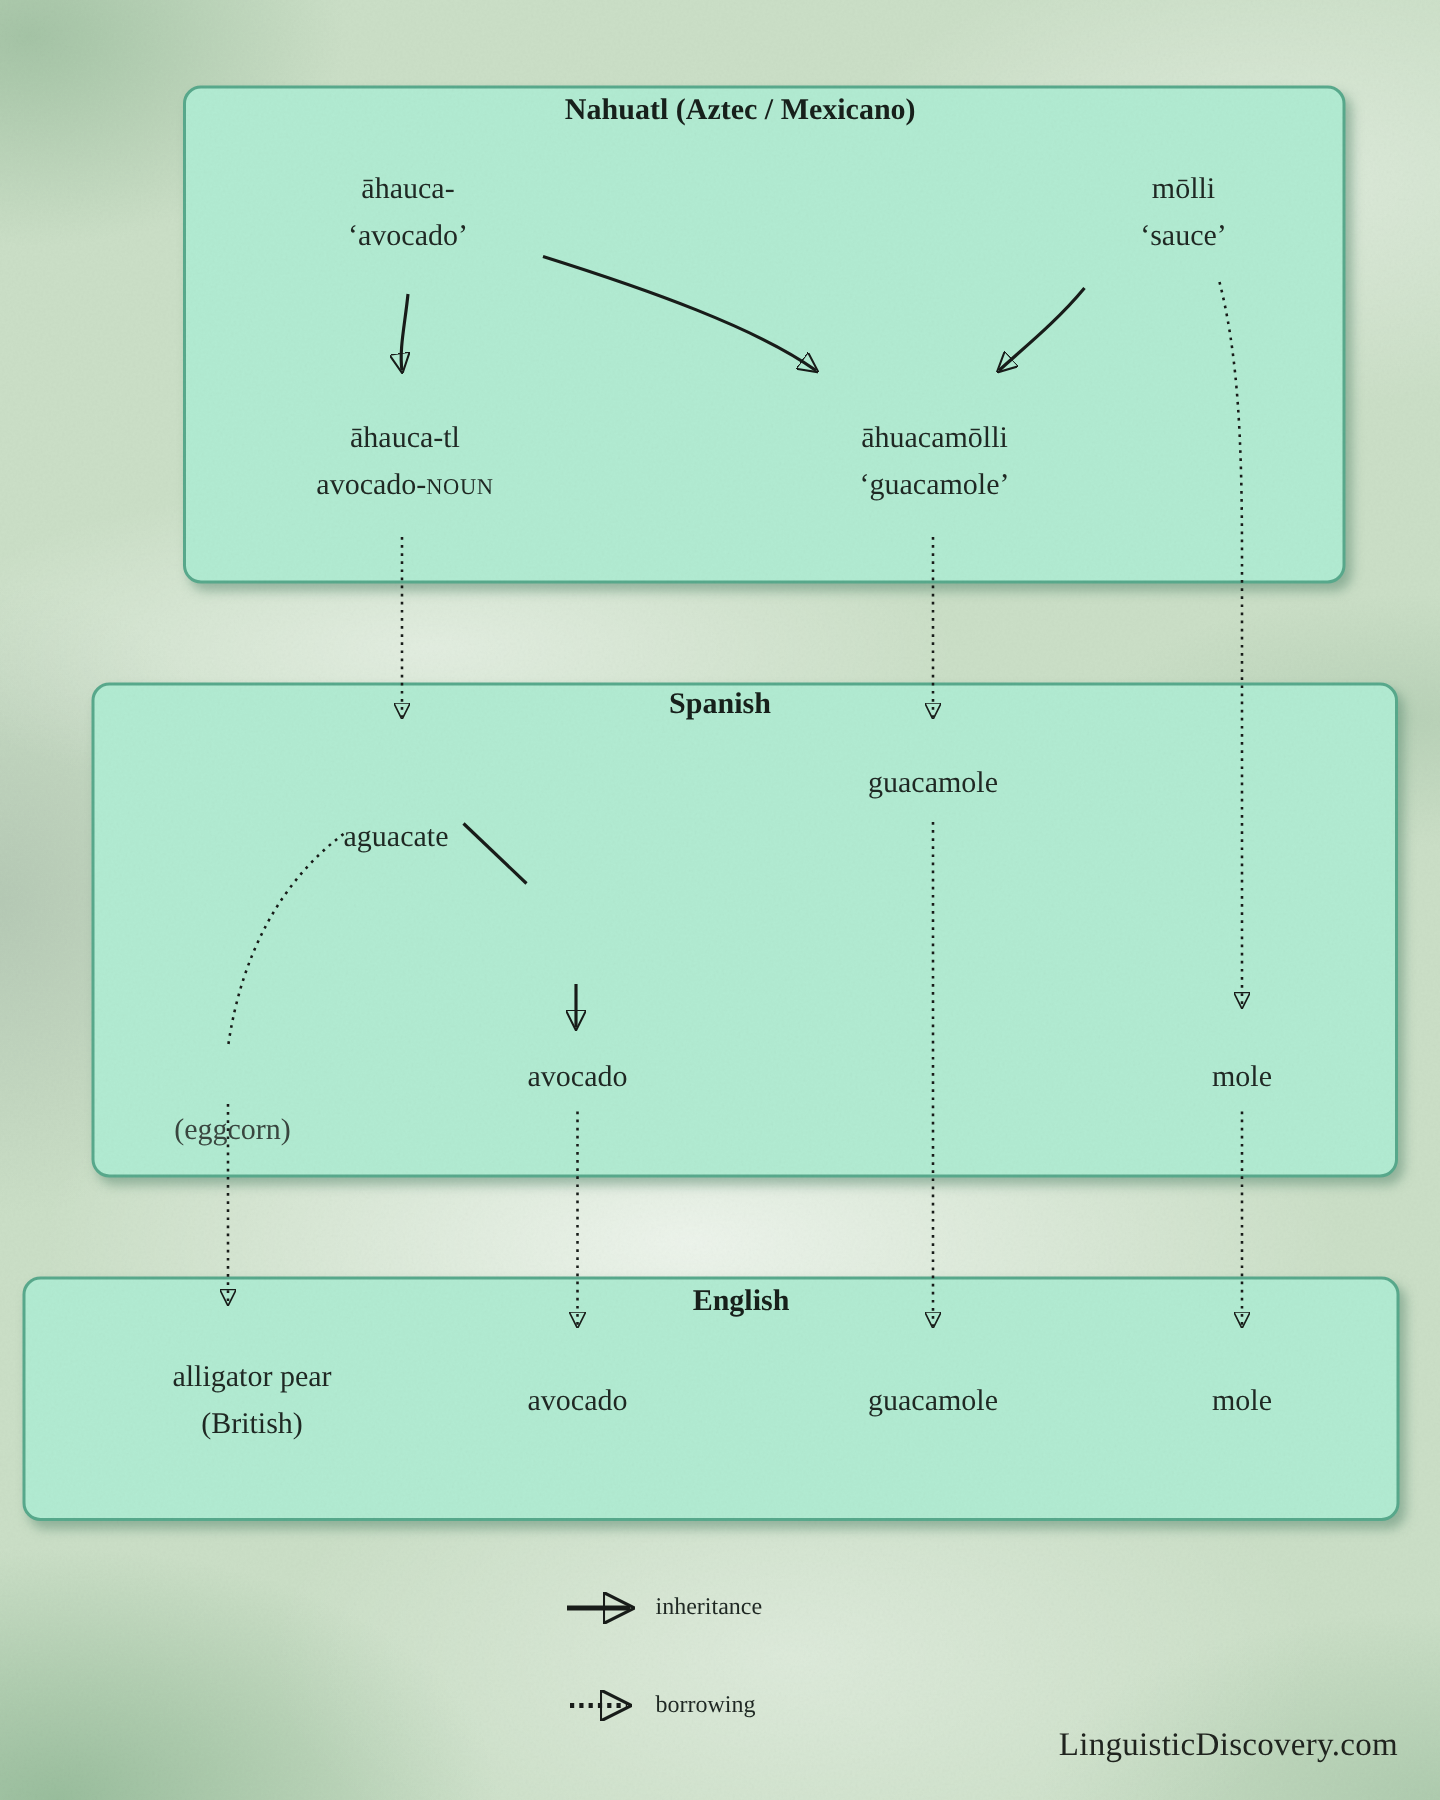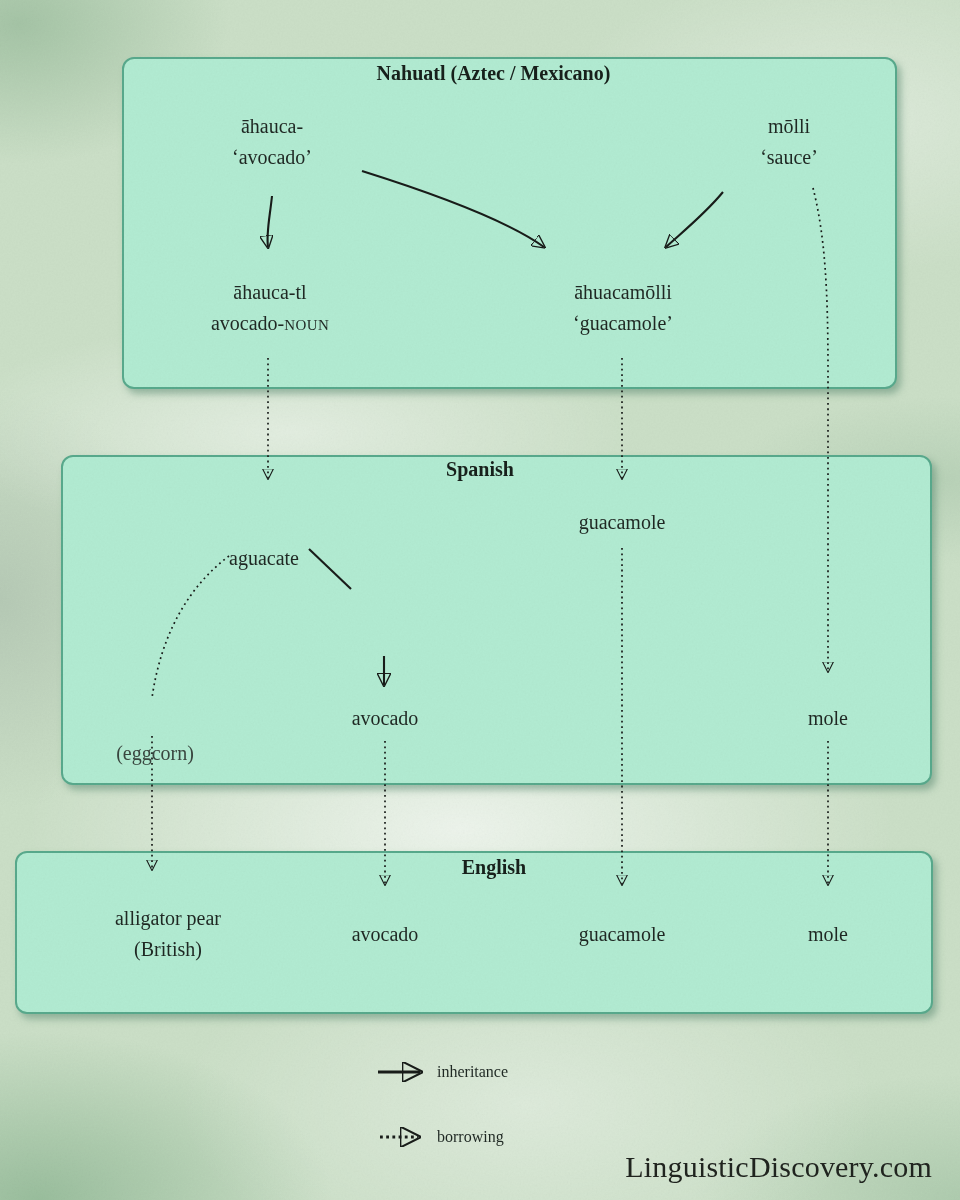--- a/index.html
+++ b/index.html
@@ -46,21 +46,21 @@
     text-align:center;font-size:20px;line-height:31px;white-space:nowrap;
   }
   .it{}
   .caps{font-size:15px;letter-spacing:.4px;}
   .note{color:#39463f;}
   .legend-label{
     position:absolute;font-size:16px;line-height:20px;white-space:nowrap;
   }
   .watermark{
     position:absolute;right:28px;top:1150px;
-    font-size:30px;color:#20241f;letter-spacing:.2px;
+    font-size:22px;color:#20241f;letter-spacing:.2px;
   }
 </style>
 </head>
 <body>
 
 <div class="canvas">
 
   <div class="box" style="left:122px;top:57px;width:775px;height:332px;"></div>
   <div class="box" style="left:61px;top:455px;width:871px;height:330px;"></div>
   <div class="box" style="left:15px;top:851px;width:918px;height:163px;"></div>

